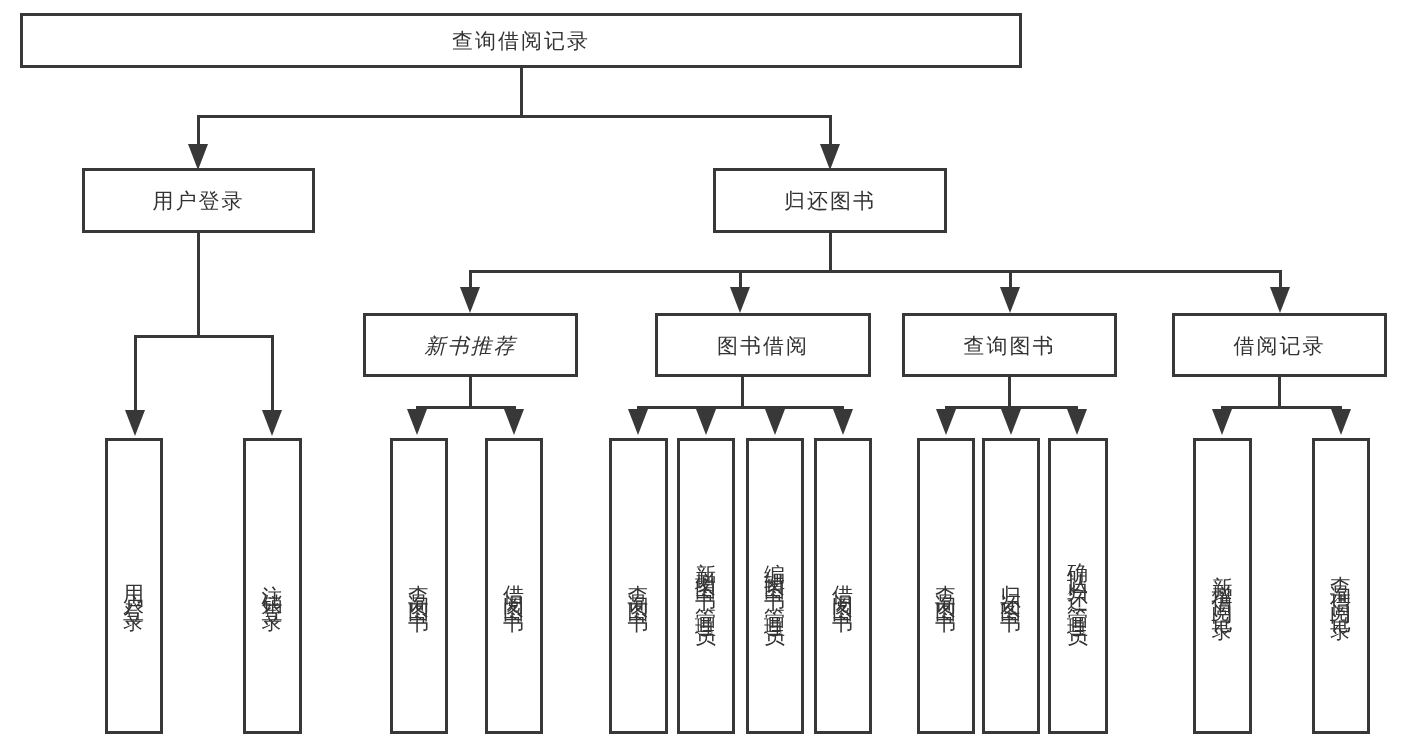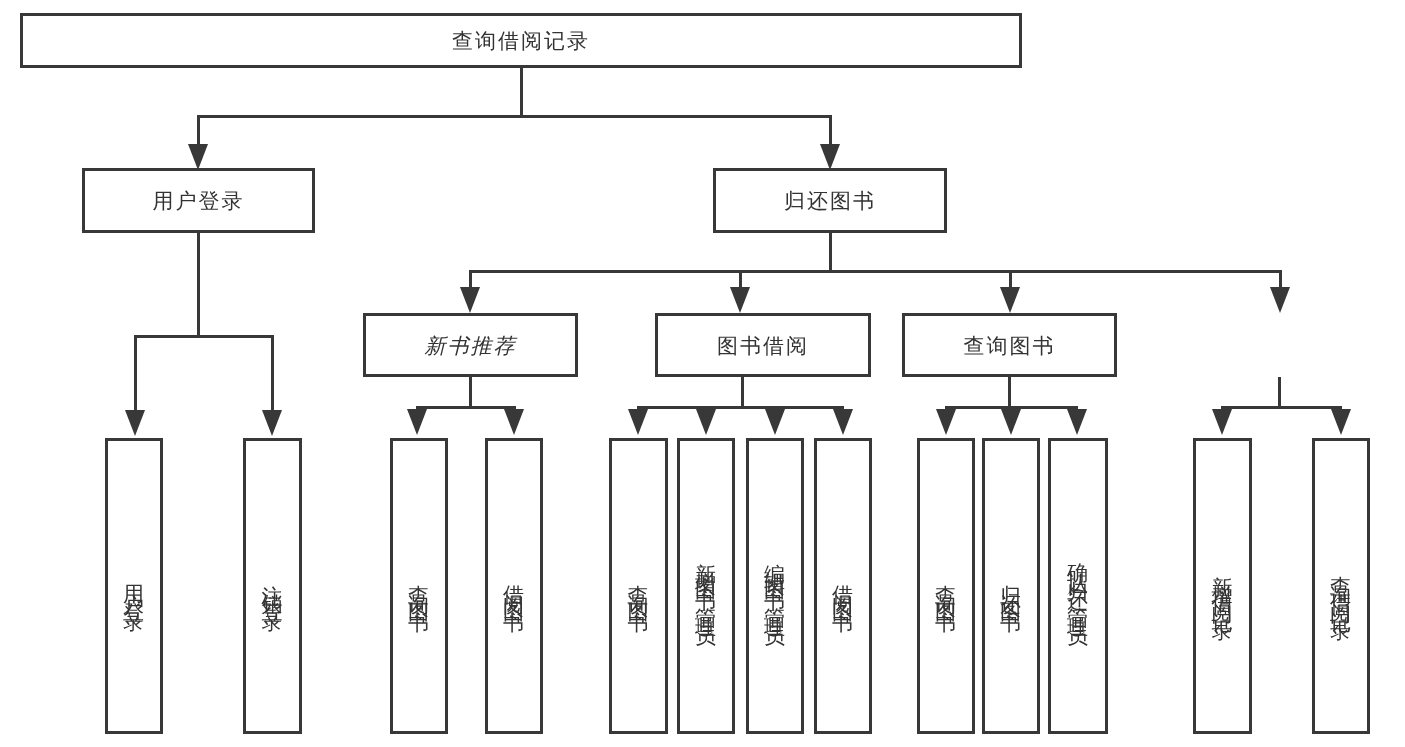--- a/index.html
+++ b/index.html
@@ -65,20 +65,21 @@
   <div class="vl" style="left:1009px;top:270px;height:22px;"></div>
   <div class="vl" style="left:1279px;top:270px;height:22px;"></div>
   <div class="arrow" style="left:460px;top:287px;"></div>
   <div class="arrow" style="left:730px;top:287px;"></div>
   <div class="arrow" style="left:1000px;top:287px;"></div>
   <div class="arrow" style="left:1270px;top:287px;"></div>
 
   <div class="box" style="left:363px;top:313px;width:215px;height:64px;font-style:italic;">新书推荐</div>
   <div class="box" style="left:635px;top:313px;width:216px;height:64px;margin-left:20px;">图书借阅</div>
   <div class="box" style="left:902px;top:313px;width:215px;height:64px;">查询图书</div>
+  <div class="box" style="left:1172px;top:313px;width:215px;height:64px;">借阅记录</div>
 
   <div class="vl" style="left:469px;top:377px;height:32px;"></div>
   <div class="hl" style="left:416px;top:406px;width:100px;"></div>
   <div class="arrow" style="left:407px;top:409px;"></div>
   <div class="arrow" style="left:504px;top:409px;"></div>
 
   <div class="vl" style="left:741px;top:377px;height:32px;"></div>
   <div class="hl" style="left:637px;top:406px;width:207px;"></div>
   <div class="arrow" style="left:628px;top:409px;"></div>
   <div class="arrow" style="left:696px;top:409px;"></div>

